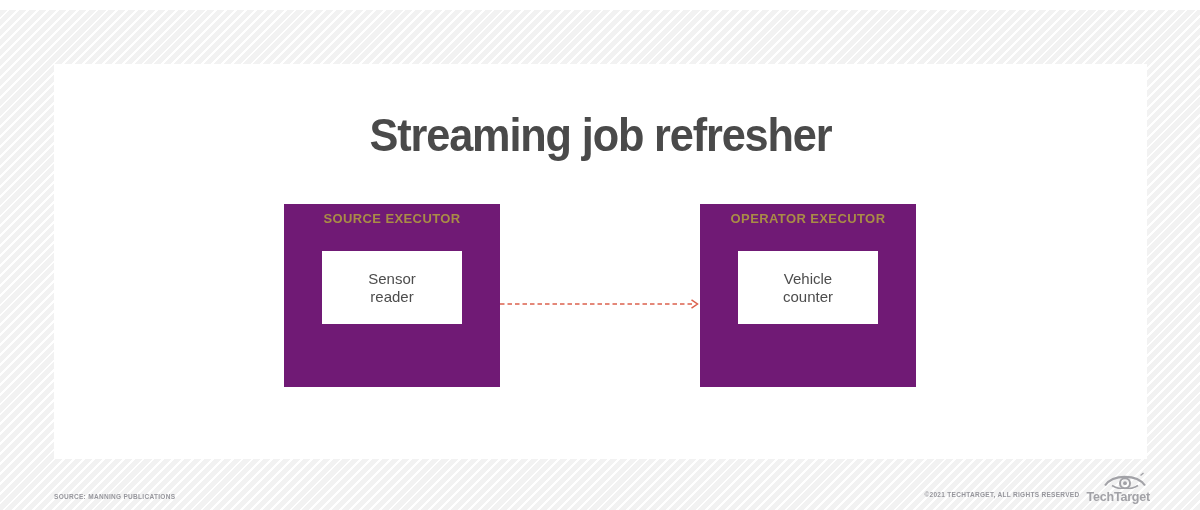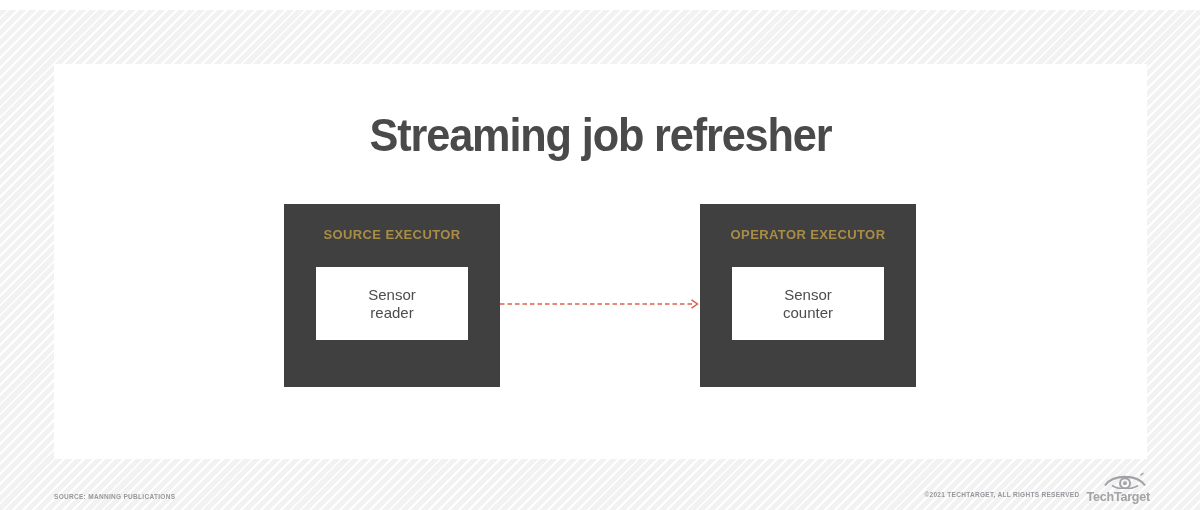--- a/index.html
+++ b/index.html
@@ -40,36 +40,36 @@
     color: #4a4a4a;
     transform: scaleX(0.94);
     white-space: nowrap;
   }
 
   .executor-box {
     position: absolute;
     top: 140px;
     width: 216px;
     height: 183px;
-    background: #404040;
-    padding-top: 23px;
+    background: #701a75;
+    padding-top: 7px;
     text-align: center;
   }
   .executor-box.left  { left: 230px; }
   .executor-box.right { left: 646px; }
 
   .executor-label {
     font-size: 13px;
     font-weight: bold;
     letter-spacing: 0.4px;
     color: #a98c46;
   }
 
   .node {
-    width: 152px;
+    width: 140px;
     height: 73px;
     margin: 25px auto 0 auto;
     background: #ffffff;
     display: flex;
     align-items: center;
     justify-content: center;
   }
   .node-text {
     display: inline-block;
     max-width: 72px;
@@ -142,21 +142,21 @@
     </div>
 
     <svg class="arrow" width="204" height="14" viewBox="0 0 204 14">
       <line x1="1" y1="7" x2="194" y2="7" stroke="#dc614d" stroke-width="1.4" stroke-dasharray="4.5 3"></line>
       <path d="M192.5 2.8 L198.5 7 L192.5 11.2" fill="none" stroke="#dc614d" stroke-width="1.5"></path>
     </svg>
 
     <div class="executor-box right">
       <div class="executor-label">OPERATOR EXECUTOR</div>
       <div class="node">
-        <span class="node-text">Sensor counter</span>
+        <span class="node-text">Vehicle counter</span>
       </div>
     </div>
 
   </div>
 
   <div class="footer-source">SOURCE: MANNING PUBLICATIONS</div>
 
   <div class="footer-right">
     <span class="footer-copyright">©2021 TECHTARGET, ALL RIGHTS RESERVED</span>
     <div class="logo">

